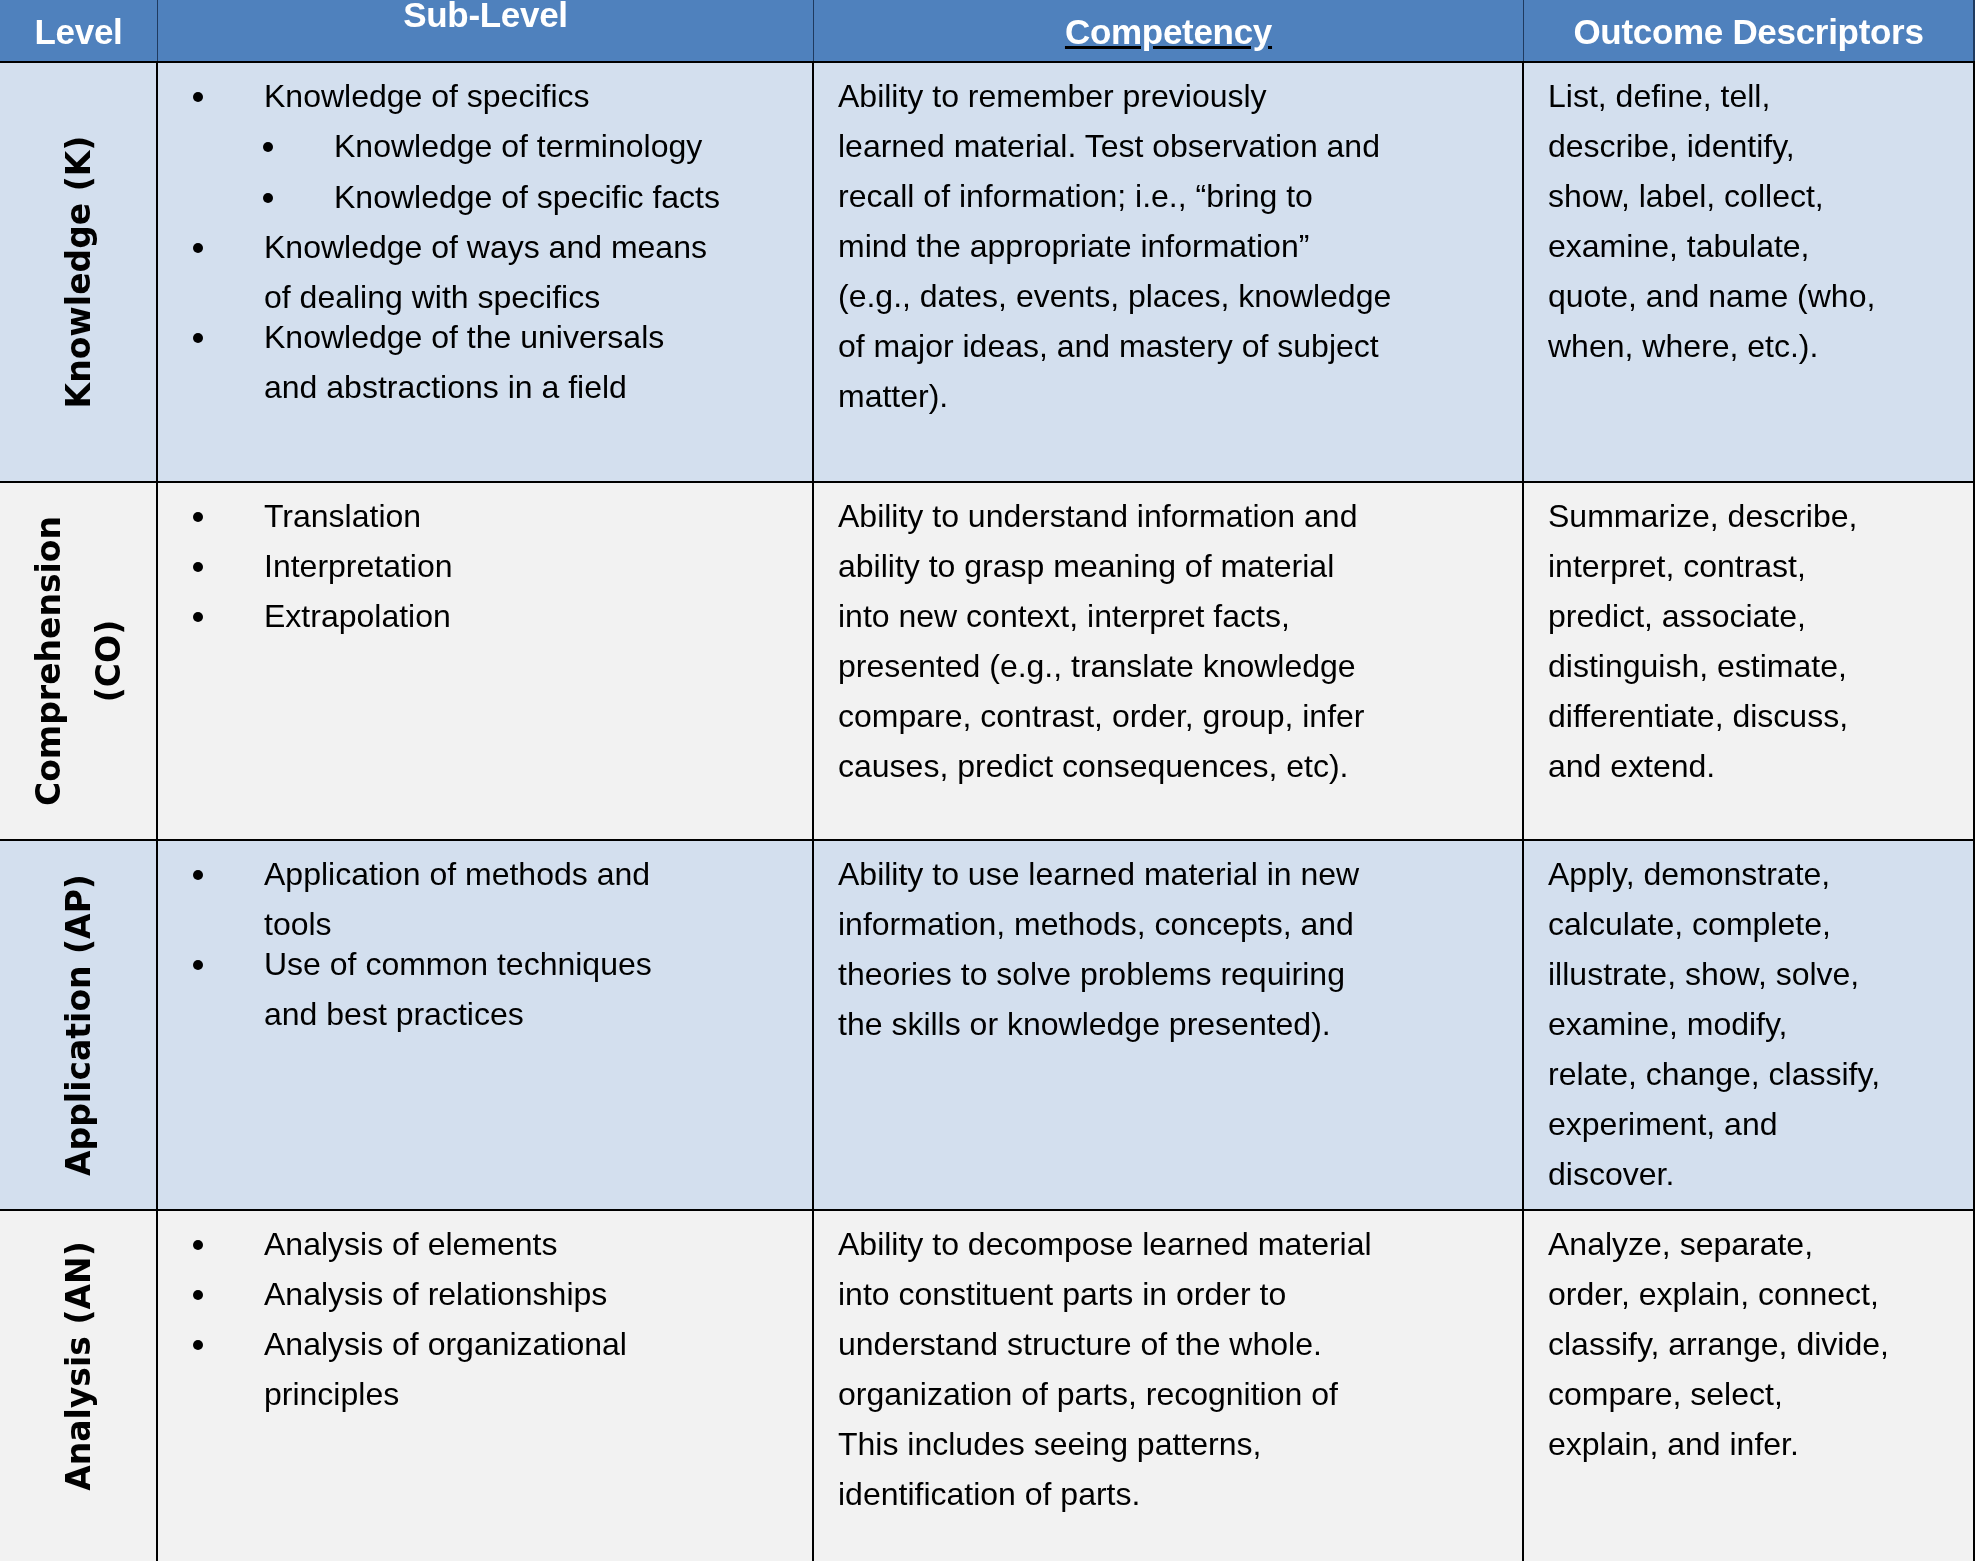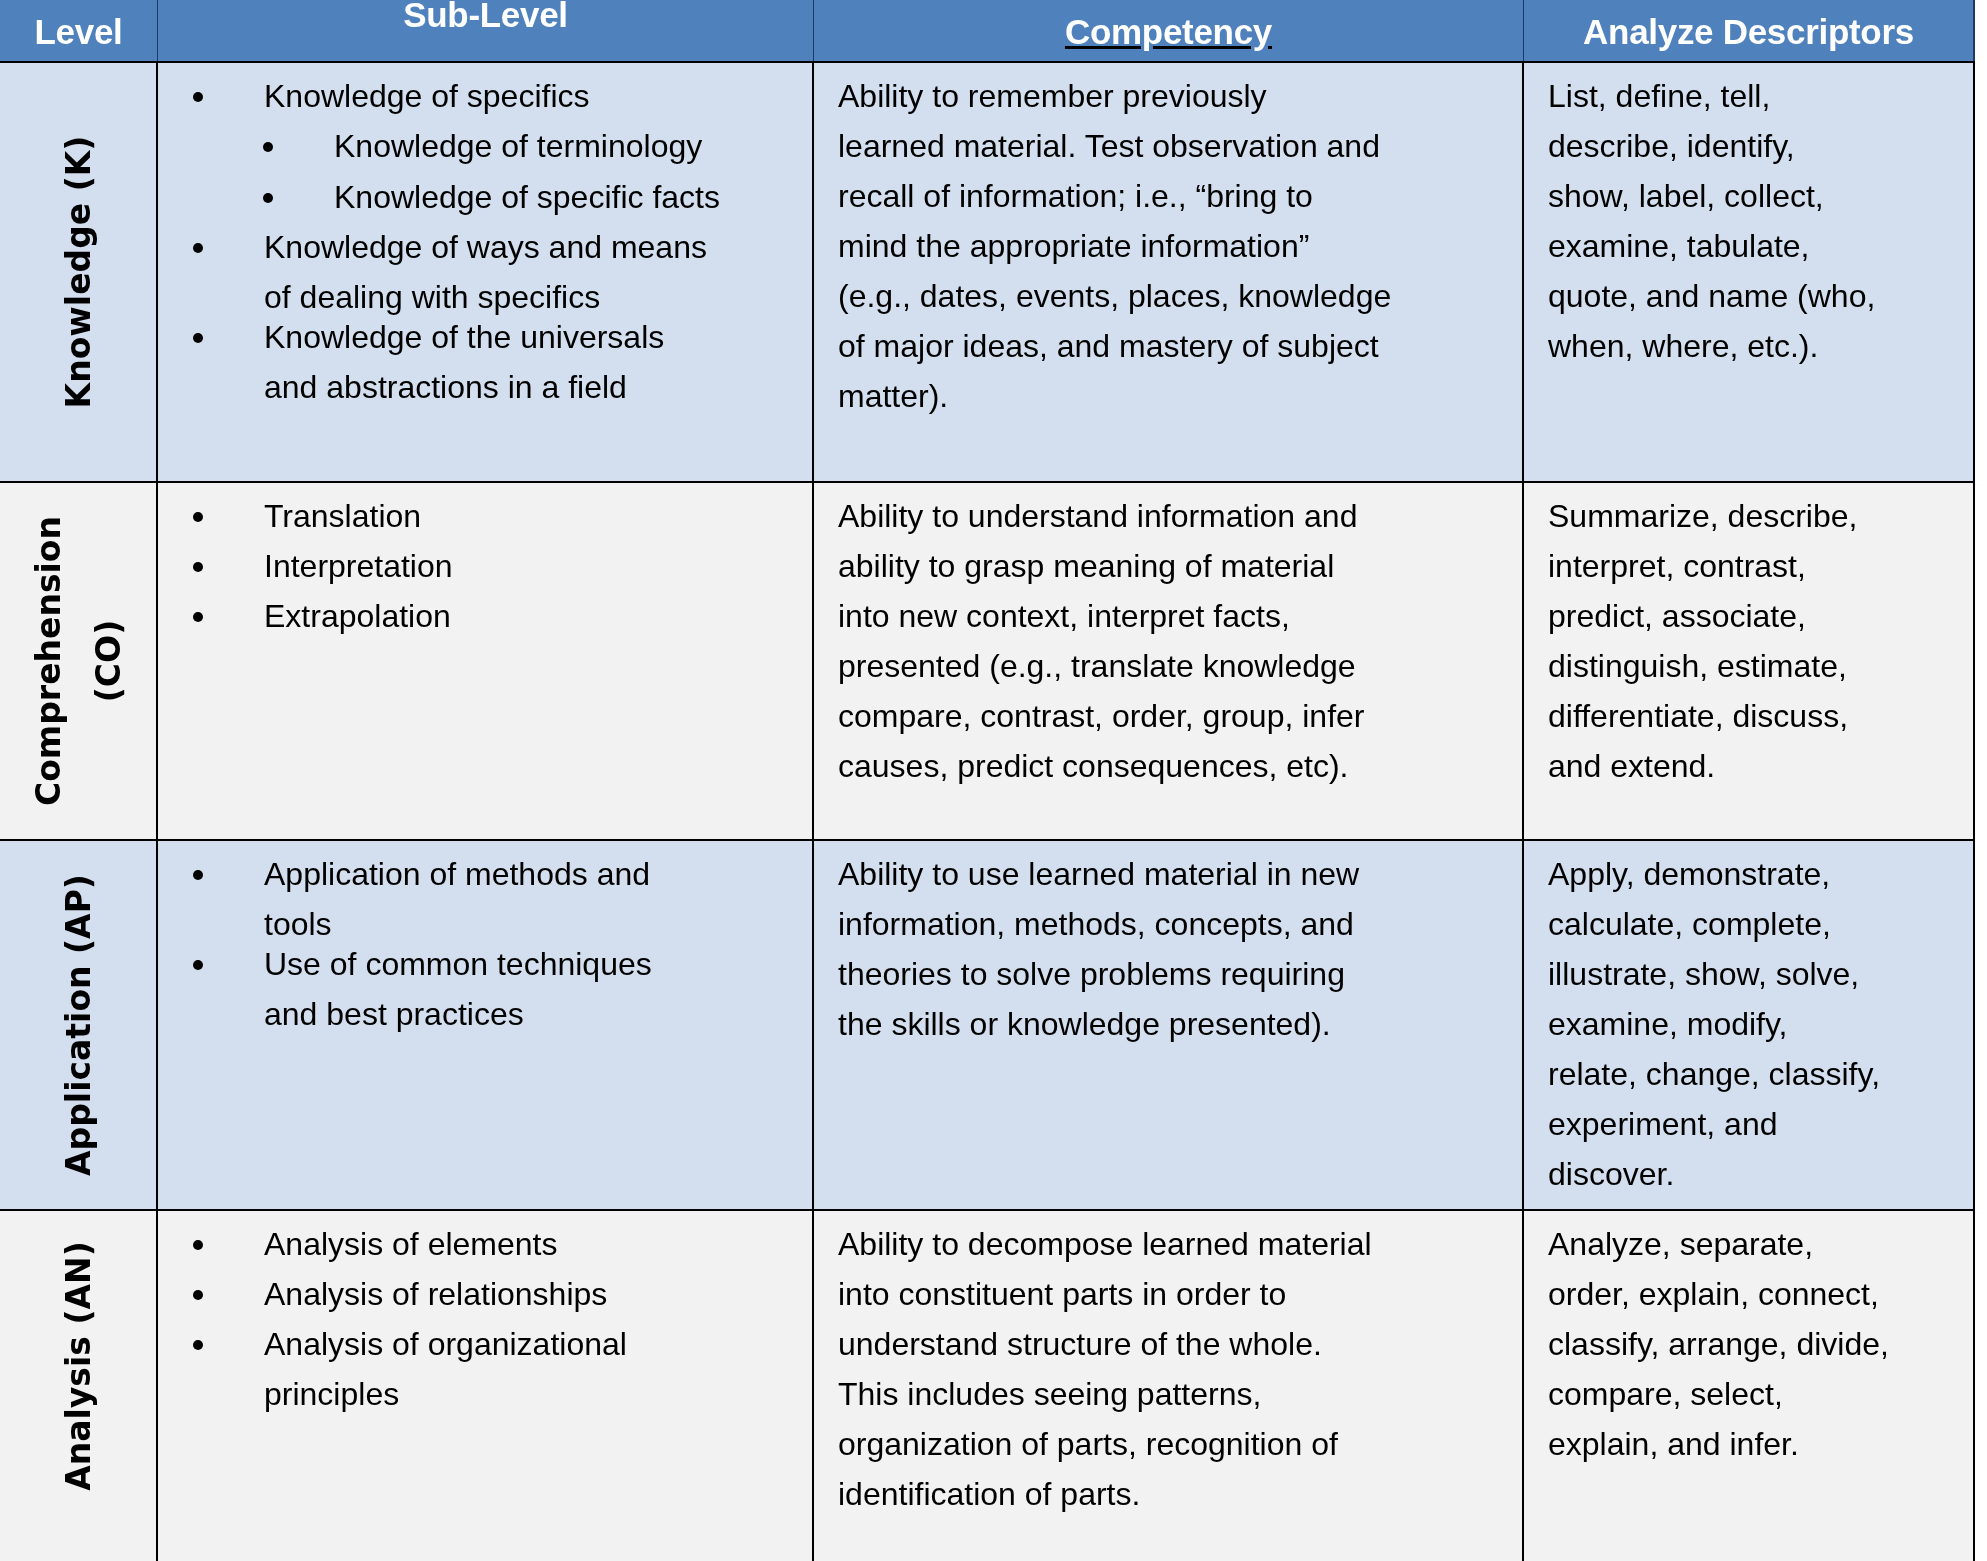--- a/index.html
+++ b/index.html
@@ -52,21 +52,21 @@
     <div class="cell c0" style="align-items:center;">
       <span class="hlabel" style="margin-top:2px;">Level</span>
     </div>
     <div class="cell c1" style="align-items:flex-start;">
       <span class="hlabel" style="margin-top:-3px;">Sub-Level</span>
     </div>
     <div class="cell c2" style="align-items:center;">
       <span class="hlabel" style="margin-top:2px;">Competency</span>
     </div>
     <div class="cell c3 last" style="align-items:center;">
-      <span class="hlabel" style="margin-top:2px;">Analyze Descriptors</span>
+      <span class="hlabel" style="margin-top:2px;">Outcome Descriptors</span>
     </div>
   </div>
 
   <div class="row body-row band-blue" style="top:63px;height:420px;">
       <div class="cell c0">
         <div class="level">
           <div class="level-text" style="margin-top:0px">
             <div>Knowledge (K)</div>
           </div>
         </div>
@@ -256,22 +256,22 @@
               <span class="line">principles</span>
             </div>
           </div>
         </div>
       </div>
       <div class="cell c2">
         <div class="lines">
           <span class="line">Ability to decompose learned material</span>
           <span class="line">into constituent parts in order to</span>
           <span class="line">understand structure of the whole.</span>
+          <span class="line">organization of parts, recognition of</span>
           <span class="line">This includes seeing patterns,</span>
-          <span class="line">organization of parts, recognition of</span>
           <span class="line">identification of parts.</span>
         </div>
       </div>
       <div class="cell c3 last">
         <div class="lines">
           <span class="line">Analyze, separate,</span>
           <span class="line">order, explain, connect,</span>
           <span class="line">classify, arrange, divide,</span>
           <span class="line">compare, select,</span>
           <span class="line">explain, and infer.</span>

